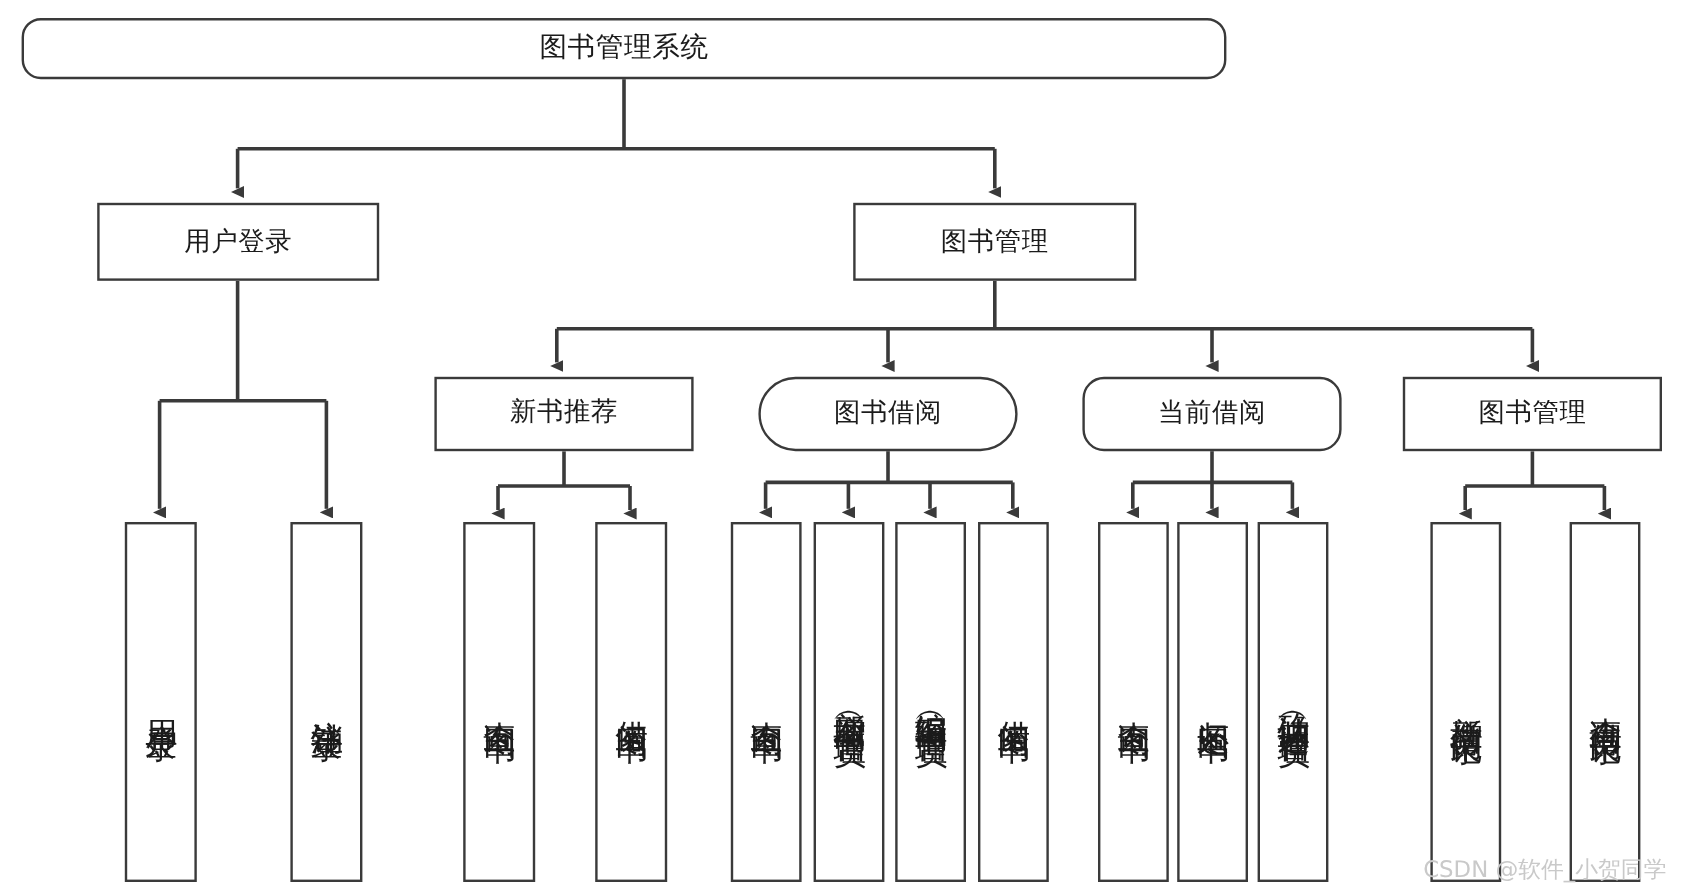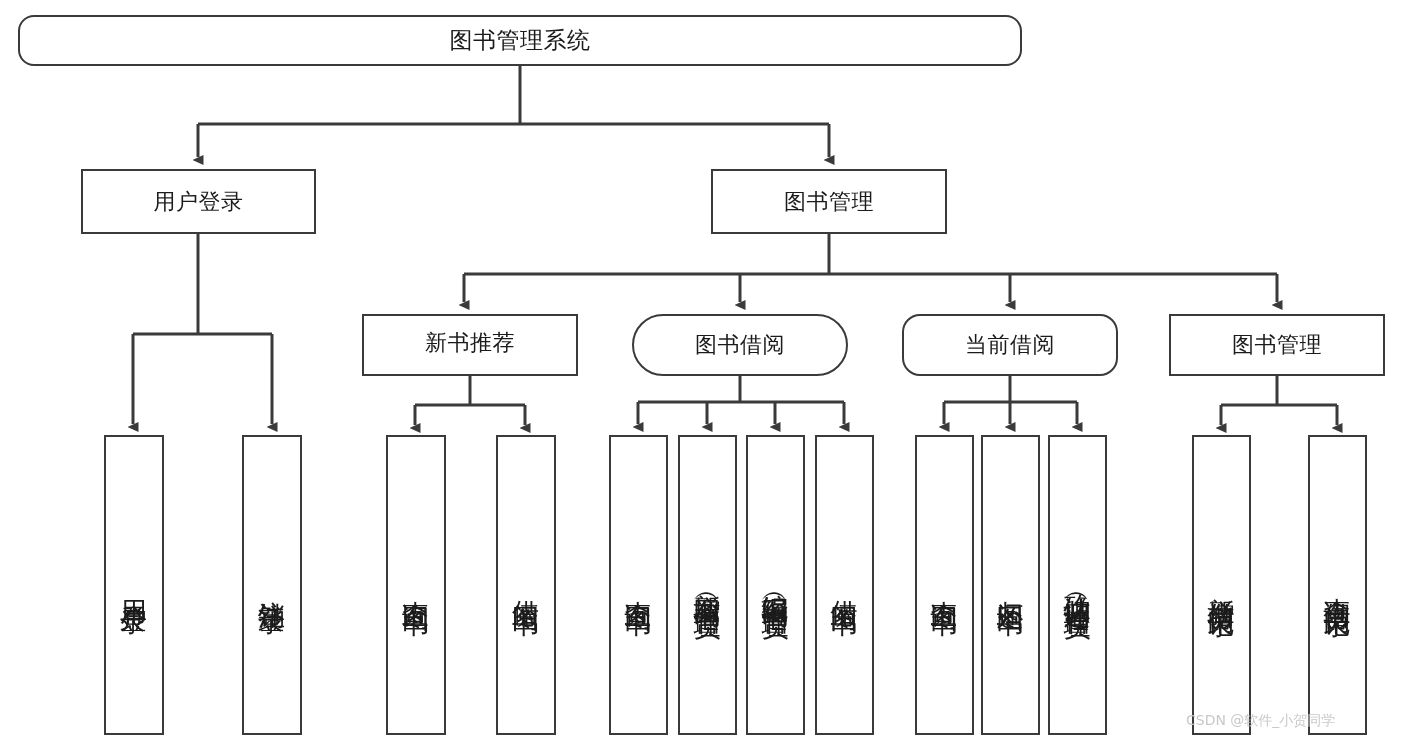--- a/index.html
+++ b/index.html
@@ -58,21 +58,21 @@
   .node.vert .label {
     writing-mode: vertical-rl;
     text-orientation: upright;
     font-size: 27px;
     line-height: 1;
     letter-spacing: 3px;
   }
   .watermark {
     position: absolute;
     color: #c9c9c9;
-    font-size: 14px;
+    font-size: 19px;
     white-space: nowrap;
     z-index: 5;
     left: 1186px;
     top: 712px;
   }
 </style>
 </head>
 <body>
 
 <div id="diagram">

